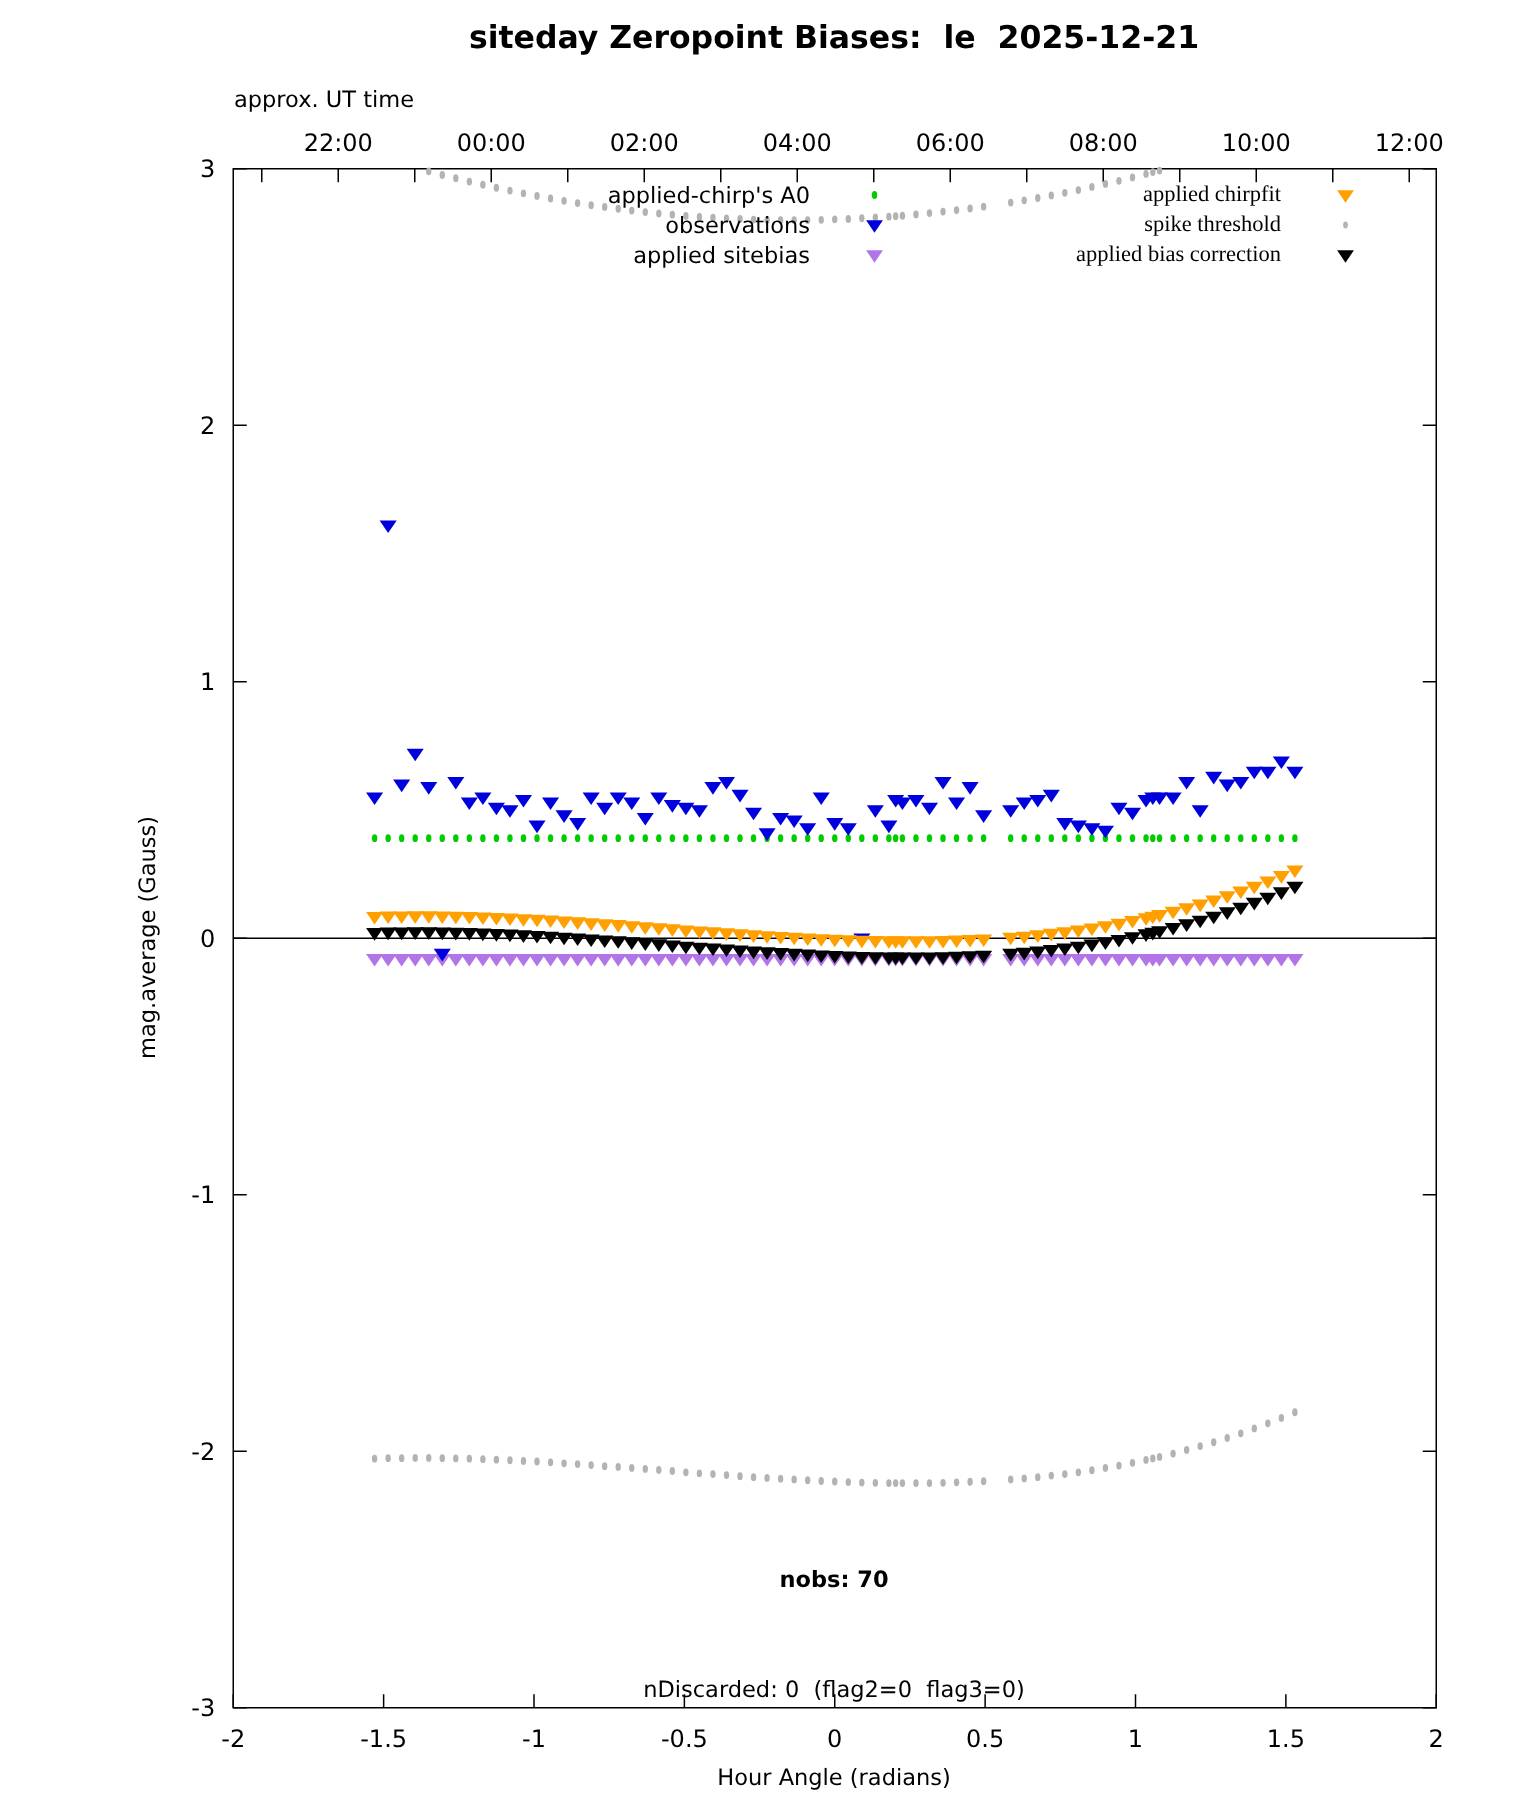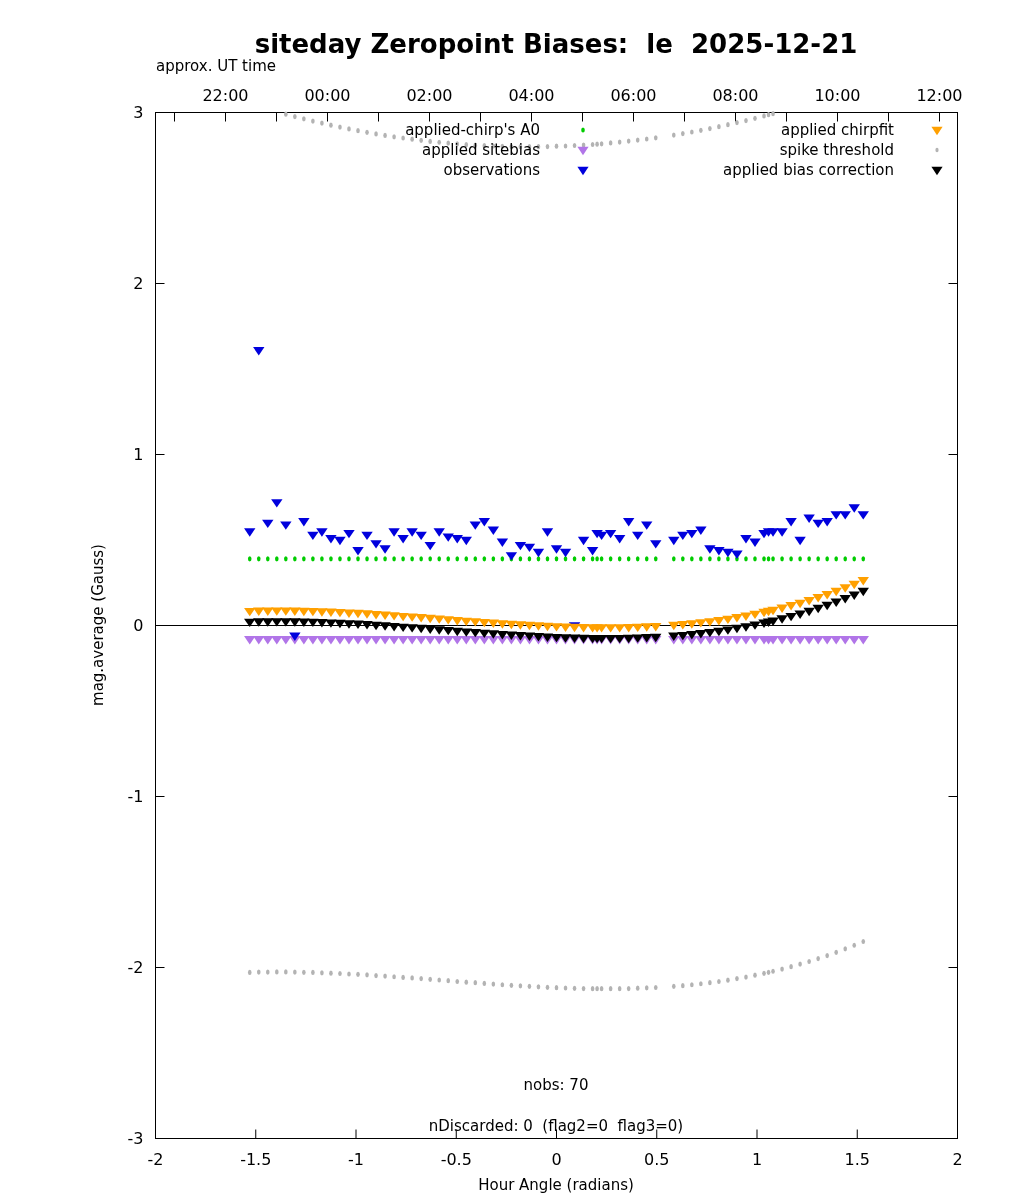--- a/index.html
+++ b/index.html
@@ -1,35 +1,35 @@
 <!DOCTYPE html>
 <html><head>
 <meta charset="utf-8">
 <style>
   html,body{margin:0;padding:0;background:#ffffff;}
   body{width:1024px;height:1200px;position:relative;overflow:hidden;
        font-family:"DejaVu Sans", sans-serif;color:#000;}
   .abs{position:absolute;}
   #chart-title{left:156px;top:13px;width:800px;text-align:center;
-               font-size:26px;font-weight:600;white-space:pre;margin-top:16px;}
+               font-size:21px;font-weight:600;white-space:pre;}
   #x2-title{left:156px;top:57px;width:800px;text-align:left;font-size:15px;white-space:pre;}
   #y-title{left:98px;top:625px;transform:translate(-50%,-50%) rotate(-90deg);
            font-size:15px;white-space:nowrap;}
   #x-title{left:156px;top:1176px;width:800px;text-align:center;font-size:15px;}
   #plot-svg{left:0;top:0;}
   .legend-col{position:absolute;top:120px;font-size:15px;}
   .lrow{display:flex;height:20px;align-items:center;}
   .llabel{display:block;text-align:right;white-space:pre;}
   .lmark{display:flex;width:86px;justify-content:center;align-items:center;}
   #legend-left .llabel{width:286px;}
   #legend-right .llabel{width:320px;}
   #legend-left{left:254px;}
-  #legend-right{left:574px;}
+  #legend-right{left:534px;font-family:Liberation Serif, serif;}
   .note{left:256px;width:600px;text-align:center;font-size:15px;white-space:pre;}
-  #note-nobs{top:1076px;}
+  #note-nobs{top:1044px;font-weight:bold;}
   #note-ndisc{top:1097px;margin-top:20px;}
 </style>
 </head>
 <body>
 
 <svg id="plot-svg" class="abs" width="1024" height="1200" viewBox="0 0 1024 1200">
     <rect x="155.5" y="112.5" width="802" height="1026" fill="none" stroke="#000000" stroke-width="1"></rect>
     <line x1="155.5" y1="625.5" x2="957.5" y2="625.5" stroke="#000000" stroke-width="1"></line>
     <line x1="155.5" y1="112.5" x2="164.5" y2="112.5" stroke="#000000"></line>
     <line x1="948.5" y1="112.5" x2="957.5" y2="112.5" stroke="#000000"></line>
@@ -580,32 +580,32 @@
 <div id="legend-left" class="legend-col">
   <div class="lrow">
     <span class="llabel">applied-chirp's A0</span>
     <span class="lmark">
       <svg width="24" height="16">
           <ellipse cx="12" cy="8" rx="1.8" ry="2.6" fill="#00cc00"></ellipse>
         </svg>
     </span>
   </div>
   <div class="lrow">
+    <span class="llabel">observations</span>
+    <span class="lmark">
+      <svg width="24" height="16">
+          <path d="M6.4 4.8 L17.6 4.8 L12 13.2 Z" fill="#0000dd"></path>
+        </svg>
+    </span>
+  </div>
+  <div class="lrow">
     <span class="llabel">applied sitebias</span>
     <span class="lmark">
       <svg width="24" height="16">
           <path d="M6.4 4.8 L17.6 4.8 L12 13.2 Z" fill="#b175e8"></path>
-        </svg>
-    </span>
-  </div>
-  <div class="lrow">
-    <span class="llabel">observations</span>
-    <span class="lmark">
-      <svg width="24" height="16">
-          <path d="M6.4 4.8 L17.6 4.8 L12 13.2 Z" fill="#0000dd"></path>
         </svg>
     </span>
   </div>
 </div>
 
 <div id="legend-right" class="legend-col">
   <div class="lrow">
     <span class="llabel">applied chirpfit</span>
     <span class="lmark">
       <svg width="24" height="16">

